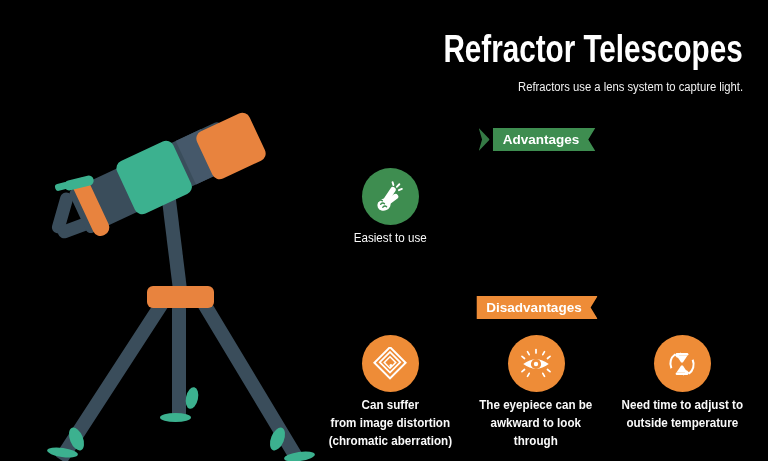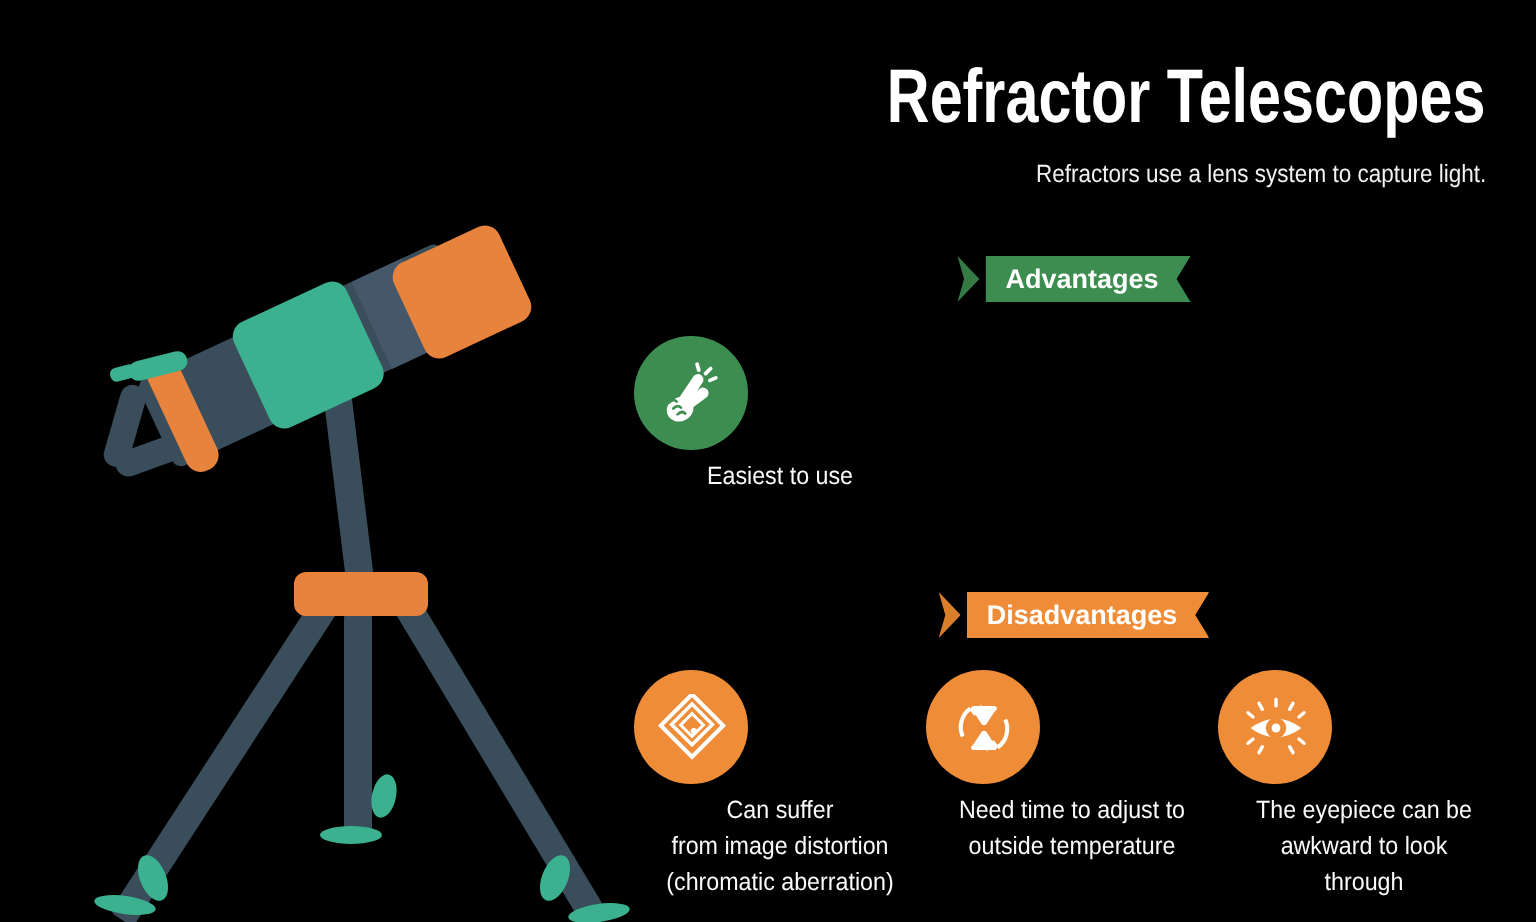--- a/index.html
+++ b/index.html
@@ -26,25 +26,25 @@
   .ribbon .band{
     height:23px;line-height:23px;padding:0 16px 0 10px;
     font-size:13.5px;font-weight:bold;white-space:nowrap;
     clip-path:polygon(0 0,100% 0,calc(100% - 7px) 50%,100% 100%,0 100%);
   }
   .ribbon.green .fold{background:#357a45;}
   .ribbon.green .band{background:#3e8d50;}
   .ribbon.orange .fold{background:#d97f2c;}
   .ribbon.orange .band{background:#ee8c37;}
   .ribbon-adv{top:128px;}
-  .ribbon-dis{top:296px;}
+  .ribbon-dis{top:296px;flex-direction:column;}
   .row{position:absolute;display:flex;left:0;width:438px;}
   .row-adv{top:168px;}
-  .row-dis{top:335px;}
-  .cell{width:146px;display:flex;flex-direction:column;}
+  .row-dis{top:335px;font-weight:bold;}
+  .cell{width:146px;display:flex;flex-direction:column;align-items:center;}
   .circle{width:57px;height:57px;border-radius:50%;display:flex;align-items:center;justify-content:center;flex:0 0 auto;}
   .circle.green{background:#3e8d50;}
   .circle.orange{background:#ee8c37;}
   .circle svg{width:34px;height:34px;display:block;}
   .label{
     margin-top:4px;font-size:12.5px;line-height:1.45;text-align:center;
     white-space:pre-line;transform:scaleX(0.93);transform-origin:50% 0;color:#fafafa;
   }
   
   .illu{position:absolute;left:0;top:80px;width:330px;height:381px;}
@@ -155,52 +155,52 @@
             </g>
           </svg>
         </div>
         <div class="label">Can suffer
 from image distortion
 (chromatic aberration)</div>
       </div>
       <div class="cell">
         <div class="circle orange">
           <svg viewBox="0 0 40 40">
-            <rect x="12.5" y="7" width="15" height="3" rx="1.5" fill="#fff"></rect>
-            <rect x="12.5" y="30" width="15" height="3" rx="1.5" fill="#fff"></rect>
-            <path d="M13.5 10 H26.5 L21 18.2 H19 Z" fill="#fff"></path>
-            <path d="M13.5 30 H26.5 L21 21.8 H19 Z" fill="#fff"></path>
-            <path d="M7.5 25 A13.5 13.5 0 0 1 12 8.5" stroke="#fff" stroke-width="2.4" fill="none"></path>
-            <path d="M11 9 L19 6.5 L14.5 13 Z" fill="#fff"></path>
-            <path d="M32.5 15 A13.5 13.5 0 0 1 28 31.5" stroke="#fff" stroke-width="2.4" fill="none"></path>
-            <path d="M29 31 L21 33.5 L25.5 27 Z" fill="#fff"></path>
-          </svg>
-        </div>
-        <div class="label">Need time to adjust to
-outside temperature</div>
-      </div>
-      <div class="cell">
-        <div class="circle orange">
-          <svg viewBox="0 0 40 40">
             <g stroke="#fff" stroke-width="2" stroke-linecap="round">
               <path d="M20 7 L20 3"></path>
                 <path d="M12 9 L10 5.5"></path>
                 <path d="M28 9 L30 5.5"></path>
               <path d="M6.5 13.5 L3.5 11"></path>
                 <path d="M33.5 13.5 L36.5 11"></path>
               <path d="M12 31 L10 34.5"></path>
                 <path d="M28 31 L30 34.5"></path>
               <path d="M6.5 26.5 L3.5 29"></path>
                 <path d="M33.5 26.5 L36.5 29"></path>
             </g>
             <path d="M5 20 Q20 9 35 20 Q20 31 5 20 Z" fill="#fff"></path>
             <circle cx="20" cy="20" r="6" fill="#ee8c37"></circle>
             <circle cx="20" cy="20" r="2.6" fill="#fff"></circle>
           </svg>
         </div>
         <div class="label">The eyepiece can be
 awkward to look
 through</div>
       </div>
+      <div class="cell">
+        <div class="circle orange">
+          <svg viewBox="0 0 40 40">
+            <rect x="12.5" y="7" width="15" height="3" rx="1.5" fill="#fff"></rect>
+            <rect x="12.5" y="30" width="15" height="3" rx="1.5" fill="#fff"></rect>
+            <path d="M13.5 10 H26.5 L21 18.2 H19 Z" fill="#fff"></path>
+            <path d="M13.5 30 H26.5 L21 21.8 H19 Z" fill="#fff"></path>
+            <path d="M7.5 25 A13.5 13.5 0 0 1 12 8.5" stroke="#fff" stroke-width="2.4" fill="none"></path>
+            <path d="M11 9 L19 6.5 L14.5 13 Z" fill="#fff"></path>
+            <path d="M32.5 15 A13.5 13.5 0 0 1 28 31.5" stroke="#fff" stroke-width="2.4" fill="none"></path>
+            <path d="M29 31 L21 33.5 L25.5 27 Z" fill="#fff"></path>
+          </svg>
+        </div>
+        <div class="label">Need time to adjust to
+outside temperature</div>
+      </div>
     </div>
 
   </div>
 </div>
 
 </body></html>

